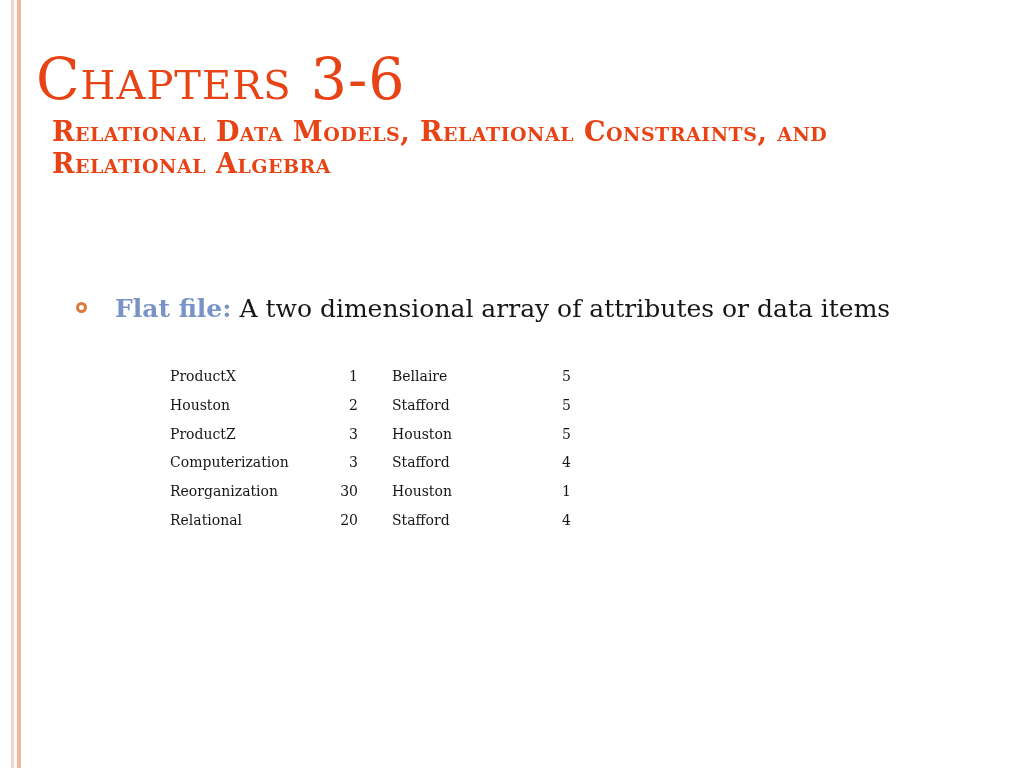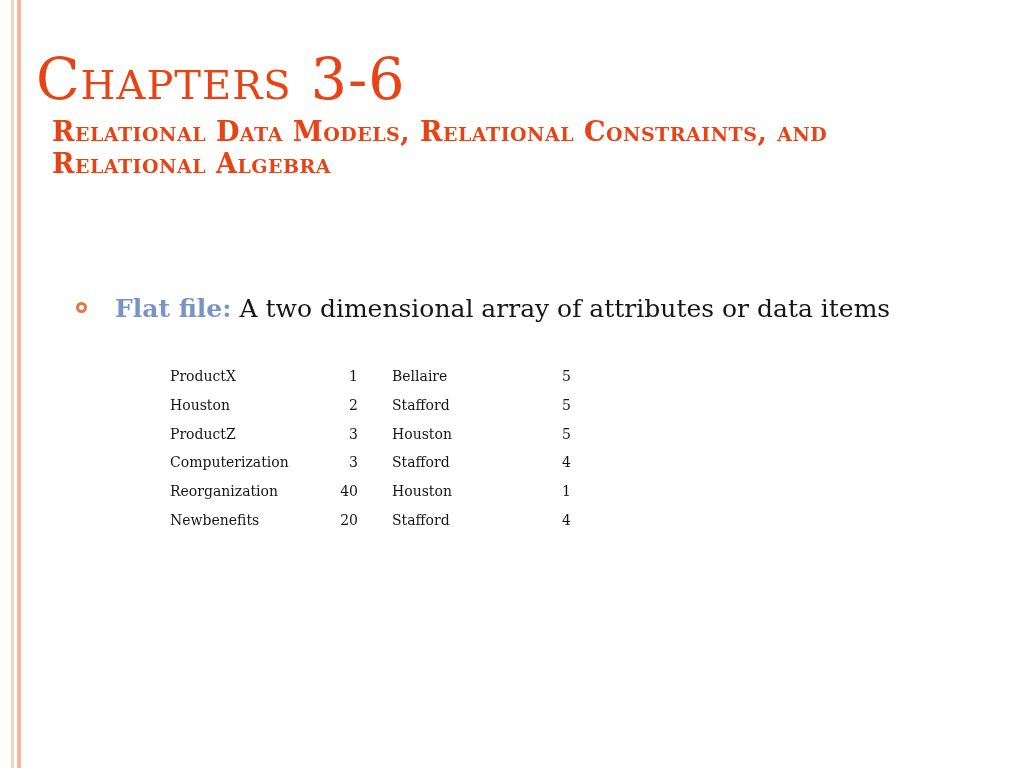--- a/index.html
+++ b/index.html
@@ -147,26 +147,26 @@
       <div class="c-val">5</div>
     </div>
     <div class="trow">
       <div class="c-name">Computerization</div>
       <div class="c-num">3</div>
       <div class="c-city">Stafford</div>
       <div class="c-val">4</div>
     </div>
     <div class="trow">
       <div class="c-name">Reorganization</div>
-      <div class="c-num">40</div>
+      <div class="c-num">30</div>
       <div class="c-city">Houston</div>
       <div class="c-val">1</div>
     </div>
     <div class="trow">
-      <div class="c-name">Newbenefits</div>
+      <div class="c-name">Relational</div>
       <div class="c-num">20</div>
       <div class="c-city">Stafford</div>
       <div class="c-val">4</div>
     </div>
   </div>
 
 
   <div class="vlabel">Chapters 5-8</div>
 
   <div class="pagenum">

